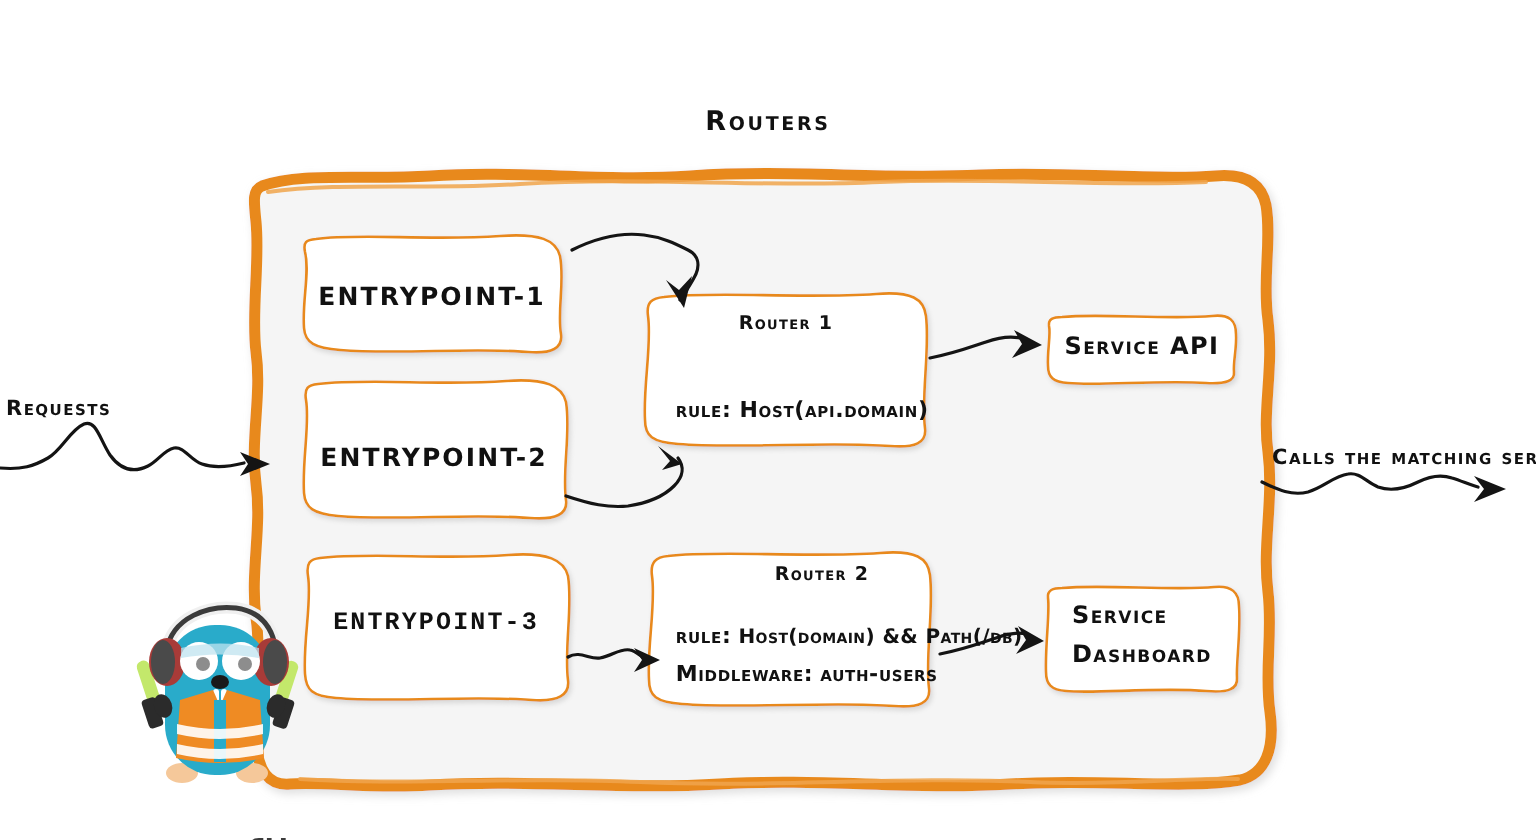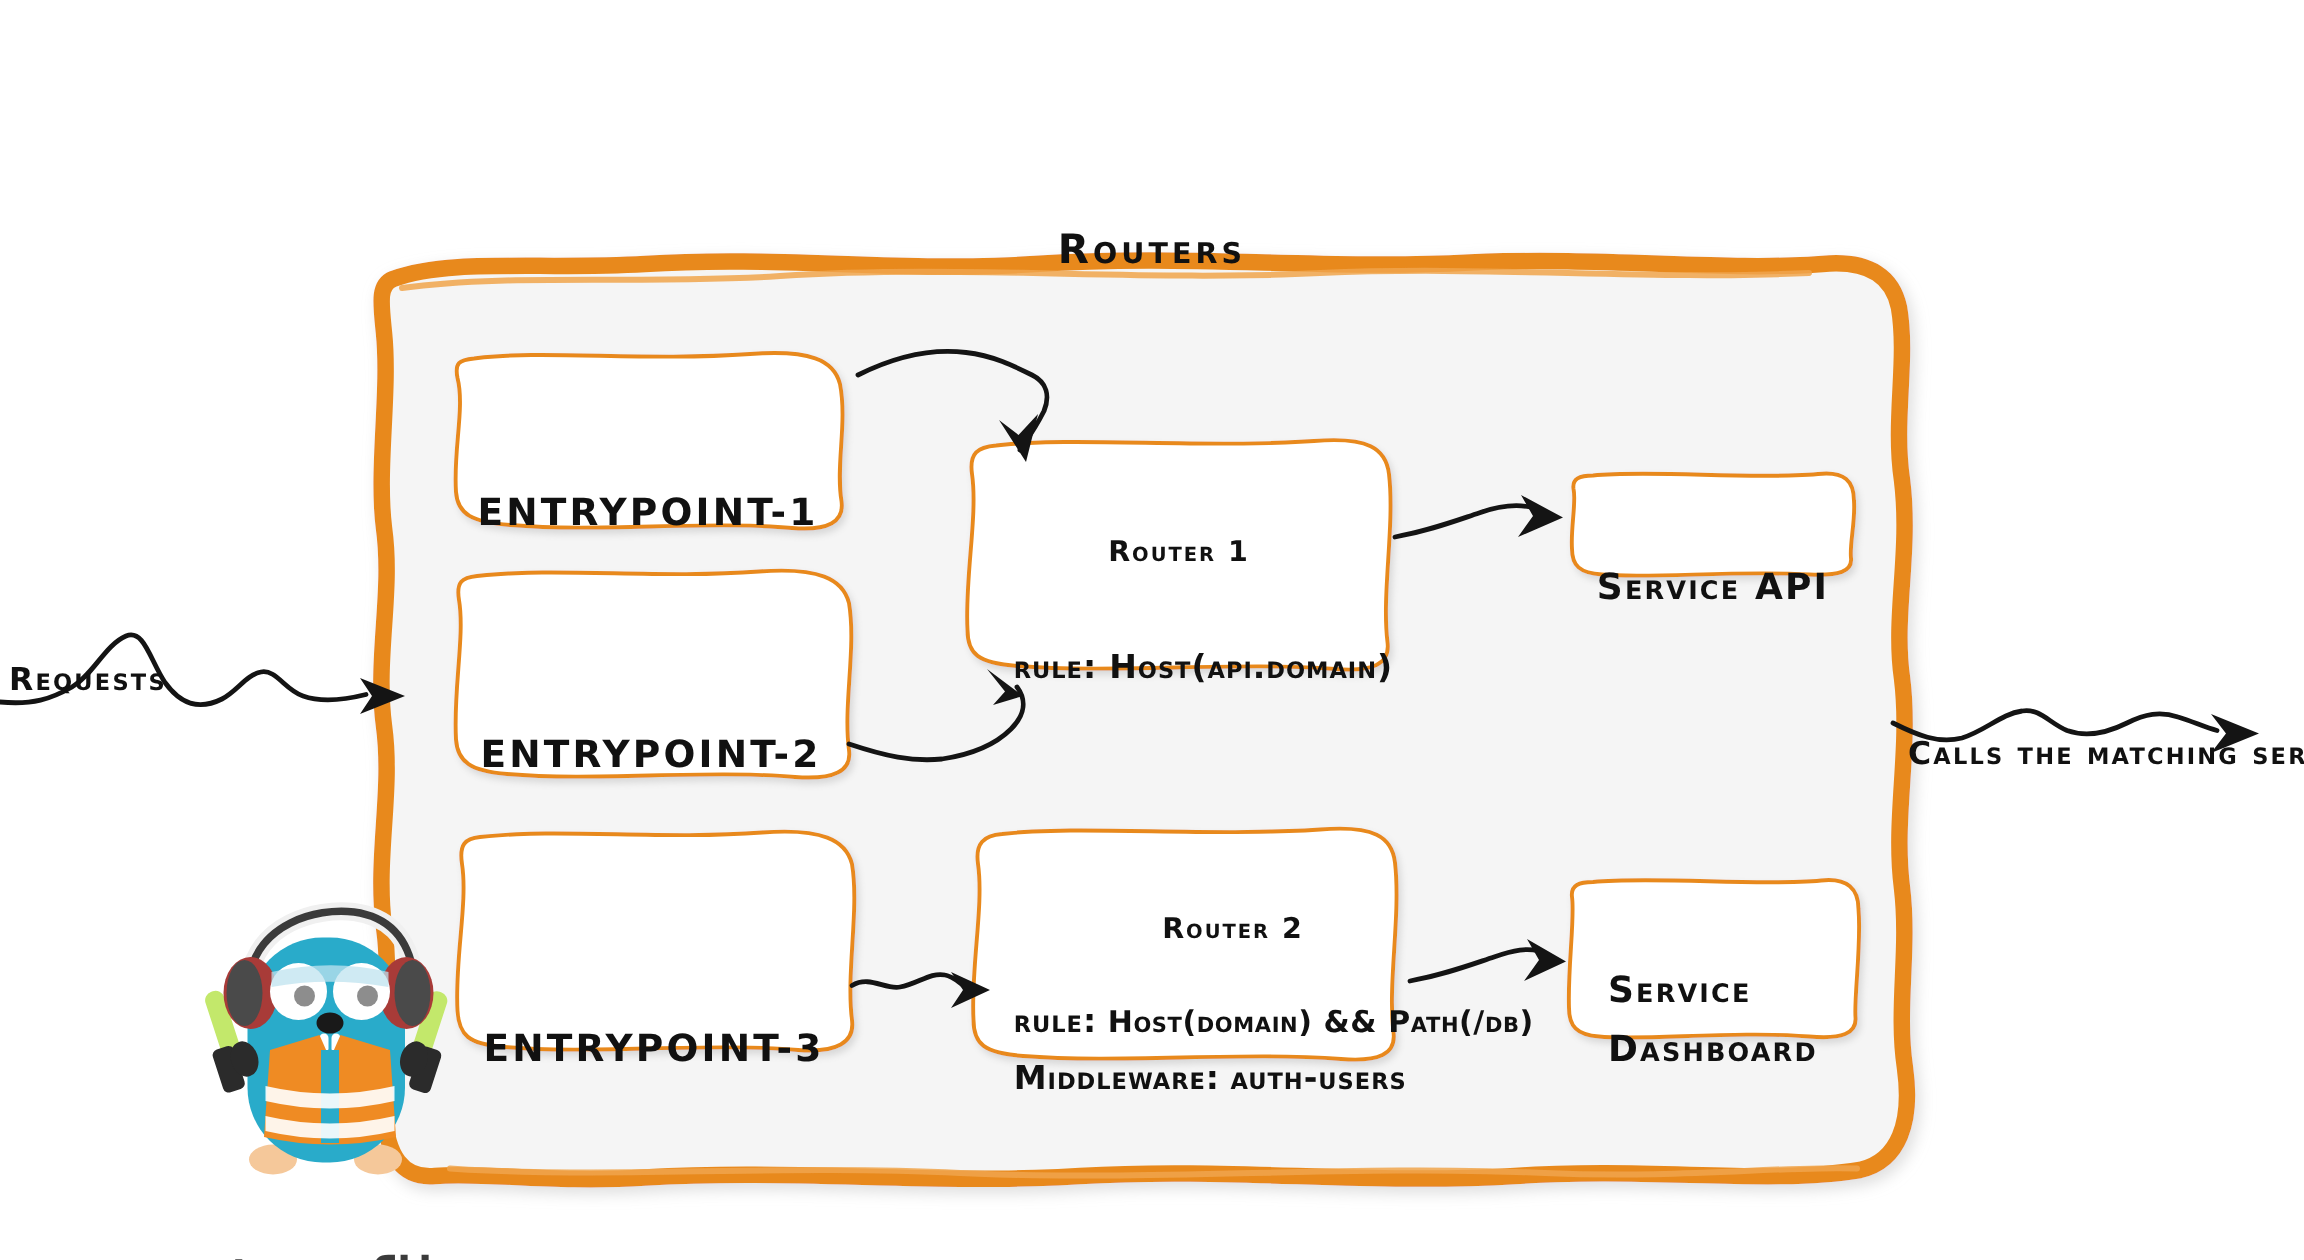--- a/index.html
+++ b/index.html
@@ -3,21 +3,21 @@
 <meta charset="utf-8">
 <style>
   html,body{margin:0;padding:0;}
   body{
     width:1536px;height:840px;position:relative;overflow:hidden;
     background:#ffffff;
     font-family:"DejaVu Sans", sans-serif;
   }
   .stage{position:absolute;inset:0;}
   svg.layer{position:absolute;left:0;top:0;width:1536px;height:840px;overflow:visible;}
-  .txt{position:absolute;white-space:pre;color:#1a1a1a;margin-top:45px;}
+  .txt{position:absolute;white-space:pre;color:#1a1a1a;}
 
   
   .hand{
     font-family:"DejaVu Sans", sans-serif;
     font-weight:600;
     letter-spacing:.055em;
     color:#111;
     text-rendering:geometricPrecision;
   }
   .sc{ 
@@ -214,24 +214,24 @@
 
       <ellipse cx="163" cy="706" rx="9" ry="12" fill="#2b2b2b" transform="rotate(-18 163 706)"></ellipse>
       <ellipse cx="276" cy="706" rx="9" ry="12" fill="#2b2b2b" transform="rotate(18 276 706)"></ellipse>
     </g>
   </svg>
 
   <div class="txt hand sc" id="diagram-title">Routers</div>
 
   <div class="txt hand box-label ep-label" style="left:316px;top:282px;width:232px;">ENTRYPOINT-1</div>
   <div class="txt hand box-label ep-label" style="left:318px;top:443px;width:232px;">ENTRYPOINT-2</div>
-  <div class="txt hand box-label ep-label" style="left:320px;top:639px;width:232px;">ENTRYPOINT-3</div>
+  <div class="txt hand box-label ep-label" style="left:320px;top:608px;width:232px;font-family:Liberation Mono, monospace;">ENTRYPOINT-3</div>
 
   <div class="txt hand box-label router-title sc" style="left:650px;top:312px;width:272px;">Router 1</div>
-  <div class="txt hand box-label" style="left:650px;top:369px;width:272px;">
+  <div class="txt hand box-label" style="left:650px;top:379px;width:272px;">
     <span class="router-line sc">rule:</span><span style="display:inline-block;width:8px;"></span><span class="router-line sc">Host(api.domain)</span>
   </div>
 
   <div class="txt hand box-label router-title sc" style="left:654px;top:563px;width:272px;padding-left:32px;">Router 2</div>
   <div class="txt hand box-label" style="left:650px;top:605px;width:280px;">
     <span class="router-line sc">rule:</span><span style="display:inline-block;width:7px;"></span><span class="router-line-sm sc">Host(domain) &amp;&amp; Path(/db)</span>
   </div>
   <div class="txt hand box-label" style="left:650px;top:643px;width:280px;">
     <span class="router-line sc">Middleware:</span><span style="display:inline-block;width:7px;"></span><span class="router-line sc">auth-users</span>
   </div>

